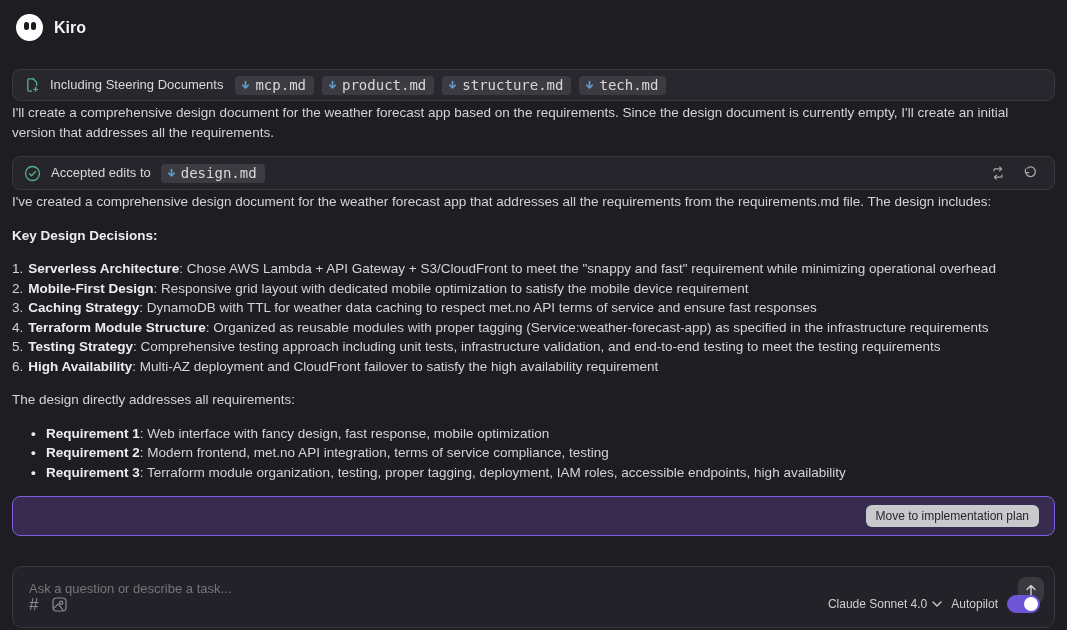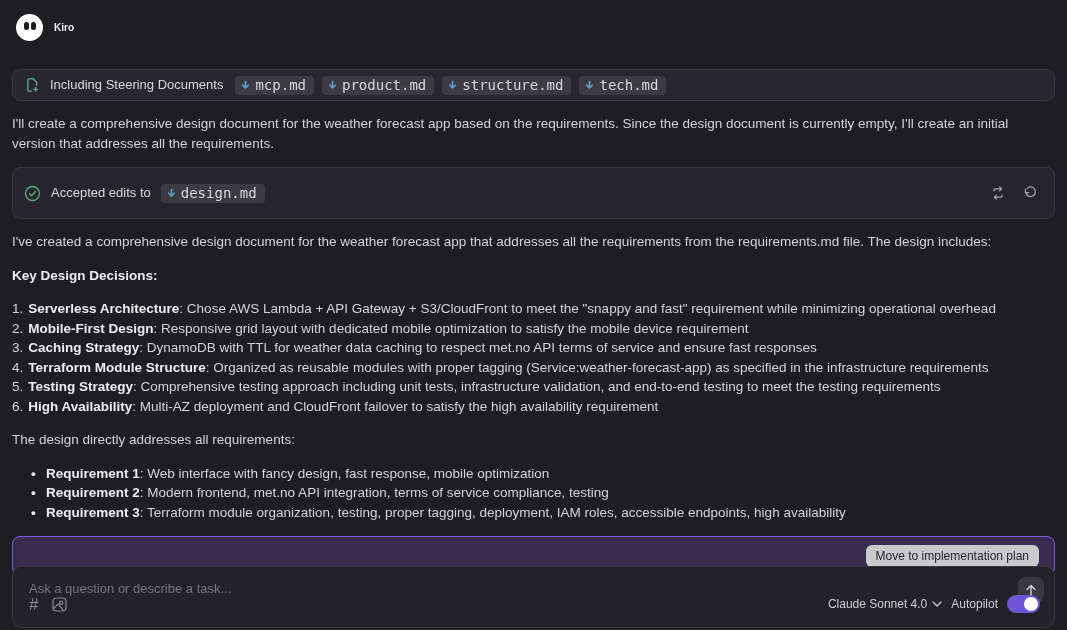--- a/index.html
+++ b/index.html
@@ -11,39 +11,39 @@
     font-size:13.5px; line-height:19.5px;
     position:relative;
   }
   .content { padding:16px 12px; }
 
   
   .app-header { display:flex; align-items:center; gap:11px; padding:14px 16px 12px; }
   .kiro-logo { width:27px; height:27px; border-radius:50%; background:#ffffff; position:relative; flex:0 0 auto; }
   .kiro-logo .eye { position:absolute; top:8px; width:5px; height:8px; border-radius:3px; background:#1b1a1f; }
   .kiro-logo .eye.l { left:8px; } .kiro-logo .eye.r { left:15px; }
-  .app-title { font-weight:bold; color:#f2f1f4; font-size:10px; }
+  .app-title { font-weight:bold; color:#f2f1f4; font-size:16px; }
 
   
   .bar { display:flex; align-items:center; gap:10px;
     background:#28272d; border:1px solid #39383f; border-radius:8px;
     height:32px; padding:0 11px; }
   .bar-label { color:#d9d8db; font-size:13px; }
   .chips { display:flex; gap:8px; margin-left:2px; }
   .chip { display:inline-flex; align-items:center; gap:5px;
     background:#3c3b42; border-radius:4px; padding:2px 8px 2px 6px;
     font-family:"DejaVu Sans Mono", monospace; font-size:14px; color:#d8d7da; line-height:15px; }
-  .accepted-bar { height:52px; justify-content:space-between; background:#26252b; }
+  .accepted-bar { height:34px; justify-content:space-between; background:#26252b; }
   .accepted-left { display:flex; align-items:center; gap:10px; }
   .accepted-actions { display:flex; align-items:center; gap:6px; }
   .icon-btn { width:26px; height:26px; display:flex; align-items:center; justify-content:center;
     background:transparent; border:none; border-radius:6px; color:#a9a8ae; cursor:pointer; padding:0; }
 
   
-  p { margin:13px 0 14px; max-width:1040px; }
+  p { margin:2px 0 14px; max-width:1040px; }
   strong, b { color:#edecf0; font-weight:bold; }
   .heading-line { font-weight:bold; color:#edecf0; }
   ol.decisions { list-style:none; margin:14px 0; padding:0; }
   ol.decisions li { margin:0; }
   ol.decisions .num { margin-right:5px; }
   ul.reqs { list-style:none; margin:14px 0; padding:0; }
   ul.reqs li { position:relative; padding-left:34px; }
   ul.reqs li::before { content:"•"; position:absolute; left:19px; top:0; color:#edecf0; font-weight:bold; }
 
   

